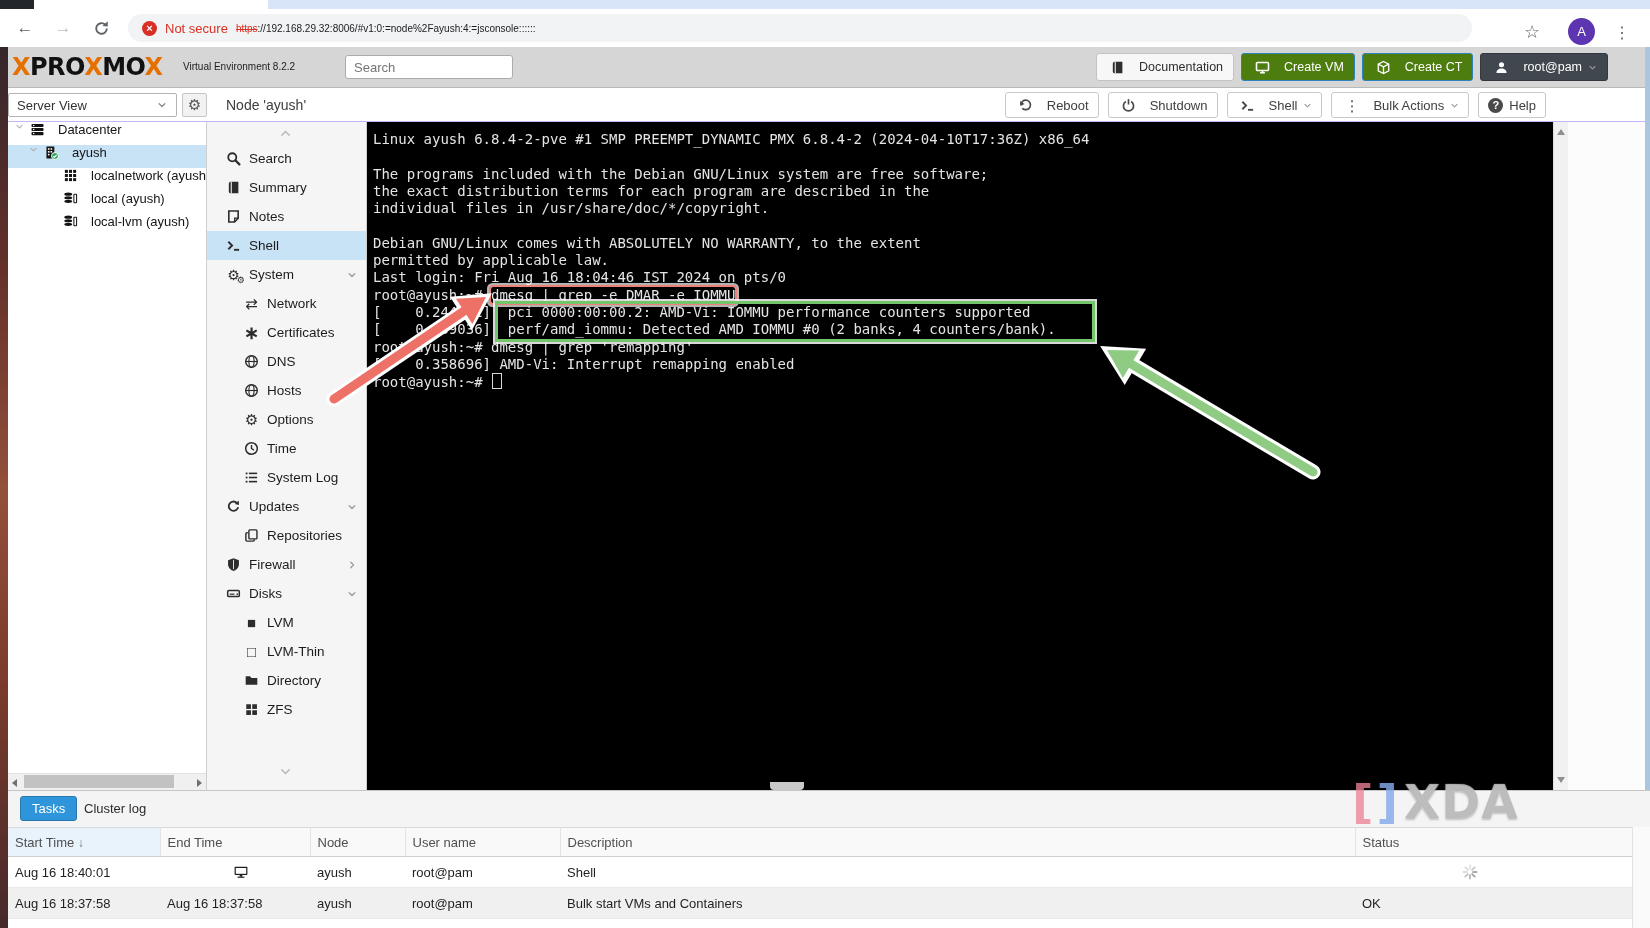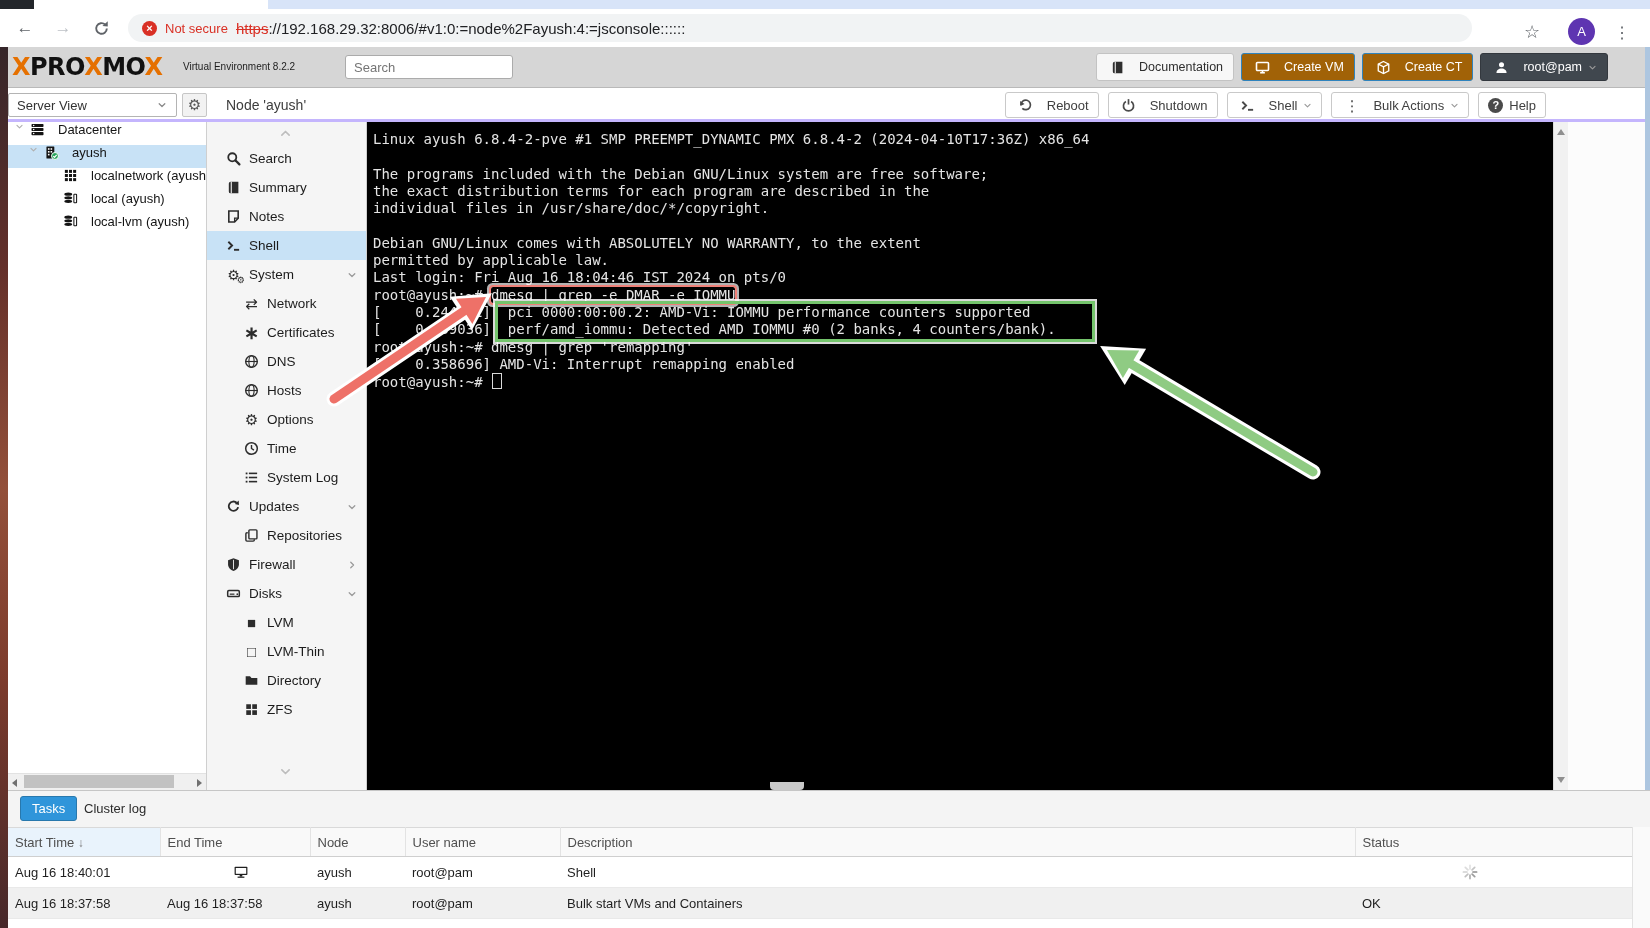--- a/index.html
+++ b/index.html
@@ -13,46 +13,46 @@
   .tabstrip .blue{position:absolute;left:268px;top:0;right:0;height:9px;background:#d8e4f8;}
   .browserbar{position:absolute;left:0;top:9px;width:1650px;height:38px;background:#fff;}
   .navbtn{position:absolute;top:6px;width:26px;height:26px;display:flex;align-items:center;justify-content:center;
           font-size:17px;color:#5f6368;border-radius:50%;}
   .nav-back{left:12px}.nav-fwd{left:50px;color:#bdc1c6}.nav-reload{left:88px}
   .urlbar{position:absolute;left:128px;top:5px;width:1344px;height:28px;background:#f1f3f4;border-radius:14px;
           display:flex;align-items:center;padding:0 14px;box-sizing:border-box;gap:8px;}
   .nsec-icon{width:15px;height:15px;border-radius:50%;background:#d93025;color:#fff;font-size:11px;line-height:15px;
              text-align:center;font-weight:bold;flex:0 0 auto;}
   .nsec{color:#d93025;font-size:13px;white-space:nowrap;}
-  .url{font-size:15px;color:#202124;white-space:nowrap;overflow:hidden;}
+  .url{font-size:10px;color:#202124;white-space:nowrap;overflow:hidden;}
   .scheme{color:#d93025;text-decoration:line-through;}
   .star{position:absolute;left:1524px;top:12px;font-size:18px;color:#5f6368;}
   .avatar{position:absolute;left:1568px;top:9px;width:27px;height:27px;border-radius:50%;background:#5e35b1;
           color:#fff;font-size:13px;text-align:center;line-height:27px;}
   .kebab{position:absolute;left:1614px;top:14px;font-size:16px;color:#5f6368;}
 
   
   .pveheader{position:absolute;left:0;top:47px;width:1650px;height:41px;background:#d6d6d6;
              border-bottom:1px solid #b9b9b9;box-sizing:border-box;}
   .logo{position:absolute;left:12px;top:6px;font-family:"DejaVu Sans",sans-serif;font-weight:bold;
         font-size:24px;letter-spacing:-0.5px;}
   .lx{color:#e57000}.lb{color:#111}
   .product{position:absolute;left:183px;top:14px;font-size:10px;color:#1d1d1d;}
   .hsearch{position:absolute;left:345px;top:8px;width:168px;height:24px;border:1px solid #ababab;border-radius:3px;
            box-sizing:border-box;padding:0 8px;font-size:13px;color:#333;background:#fff;font-family:inherit;}
   .hbtns{position:absolute;right:42px;top:6px;display:flex;gap:7px;height:28px;padding-left:37px;}
   .hbtn{display:flex;align-items:center;gap:6px;padding:0 10px;font-size:12.5px;border-radius:3px;
         border:1px solid transparent;font-family:inherit;cursor:pointer;}
   .hbtn.light{background:#f7f7f7;border-color:#c3c3c3;color:#2e2e2e;}
-  .hbtn.blue{background:#a16207;border-color:#2f83bd;color:#fff;}
+  .hbtn.blue{background:#4d7c0f;border-color:#2f83bd;color:#fff;}
   .hbtn.dark{background:#40474e;border-color:#33383e;color:#fff;}
 
   
   .nodebar{position:absolute;left:0;top:88px;width:1650px;height:34px;background:#fff;
-           border-bottom:3px solid #c4b5fd;box-sizing:border-box;}
+           border-bottom:1px solid #c4b5fd;box-sizing:border-box;}
   .sview{position:absolute;left:8px;top:5px;width:169px;height:24px;border:1px solid #b4b4b4;border-radius:2px;
          background:#fff;font-size:13px;color:#333;display:flex;align-items:center;justify-content:space-between;
          padding:0 8px;box-sizing:border-box;}
   .gearbtn{position:absolute;left:182px;top:5px;width:25px;height:24px;border:1px solid #c6c6c6;background:#f2f2f2;
            border-radius:2px;color:#555;font-size:15px;line-height:22px;text-align:center;padding:0;}
   .nodetitle{position:absolute;left:226px;top:9px;font-size:14px;color:#3d3d3d;}
   .nbtns{position:absolute;right:104px;top:4px;display:flex;gap:9px;}
   .nbtn{display:flex;align-items:center;gap:6px;height:26px;padding:0 9px;background:#fff;border:1px solid #c9c9c9;
         border-radius:3px;font-size:13px;color:#404040;font-family:inherit;cursor:pointer;}
   .nbtn .ic{color:#4a4a4a;}
@@ -701,14 +701,15 @@
             <td>ayush</td>
             <td>root@pam</td>
             <td>Bulk shutdown VMs and Containers</td>
             <td>OK</td>
           </tr>
         </tbody>
     </table>
     <div class="tscroll"></div>
   </div>
 
+  <div class="wm"><span class="wb1">[</span><span class="wb2">]</span><span class="wtxt">XDA</span></div>
 
 </div>
 
 </body></html>

